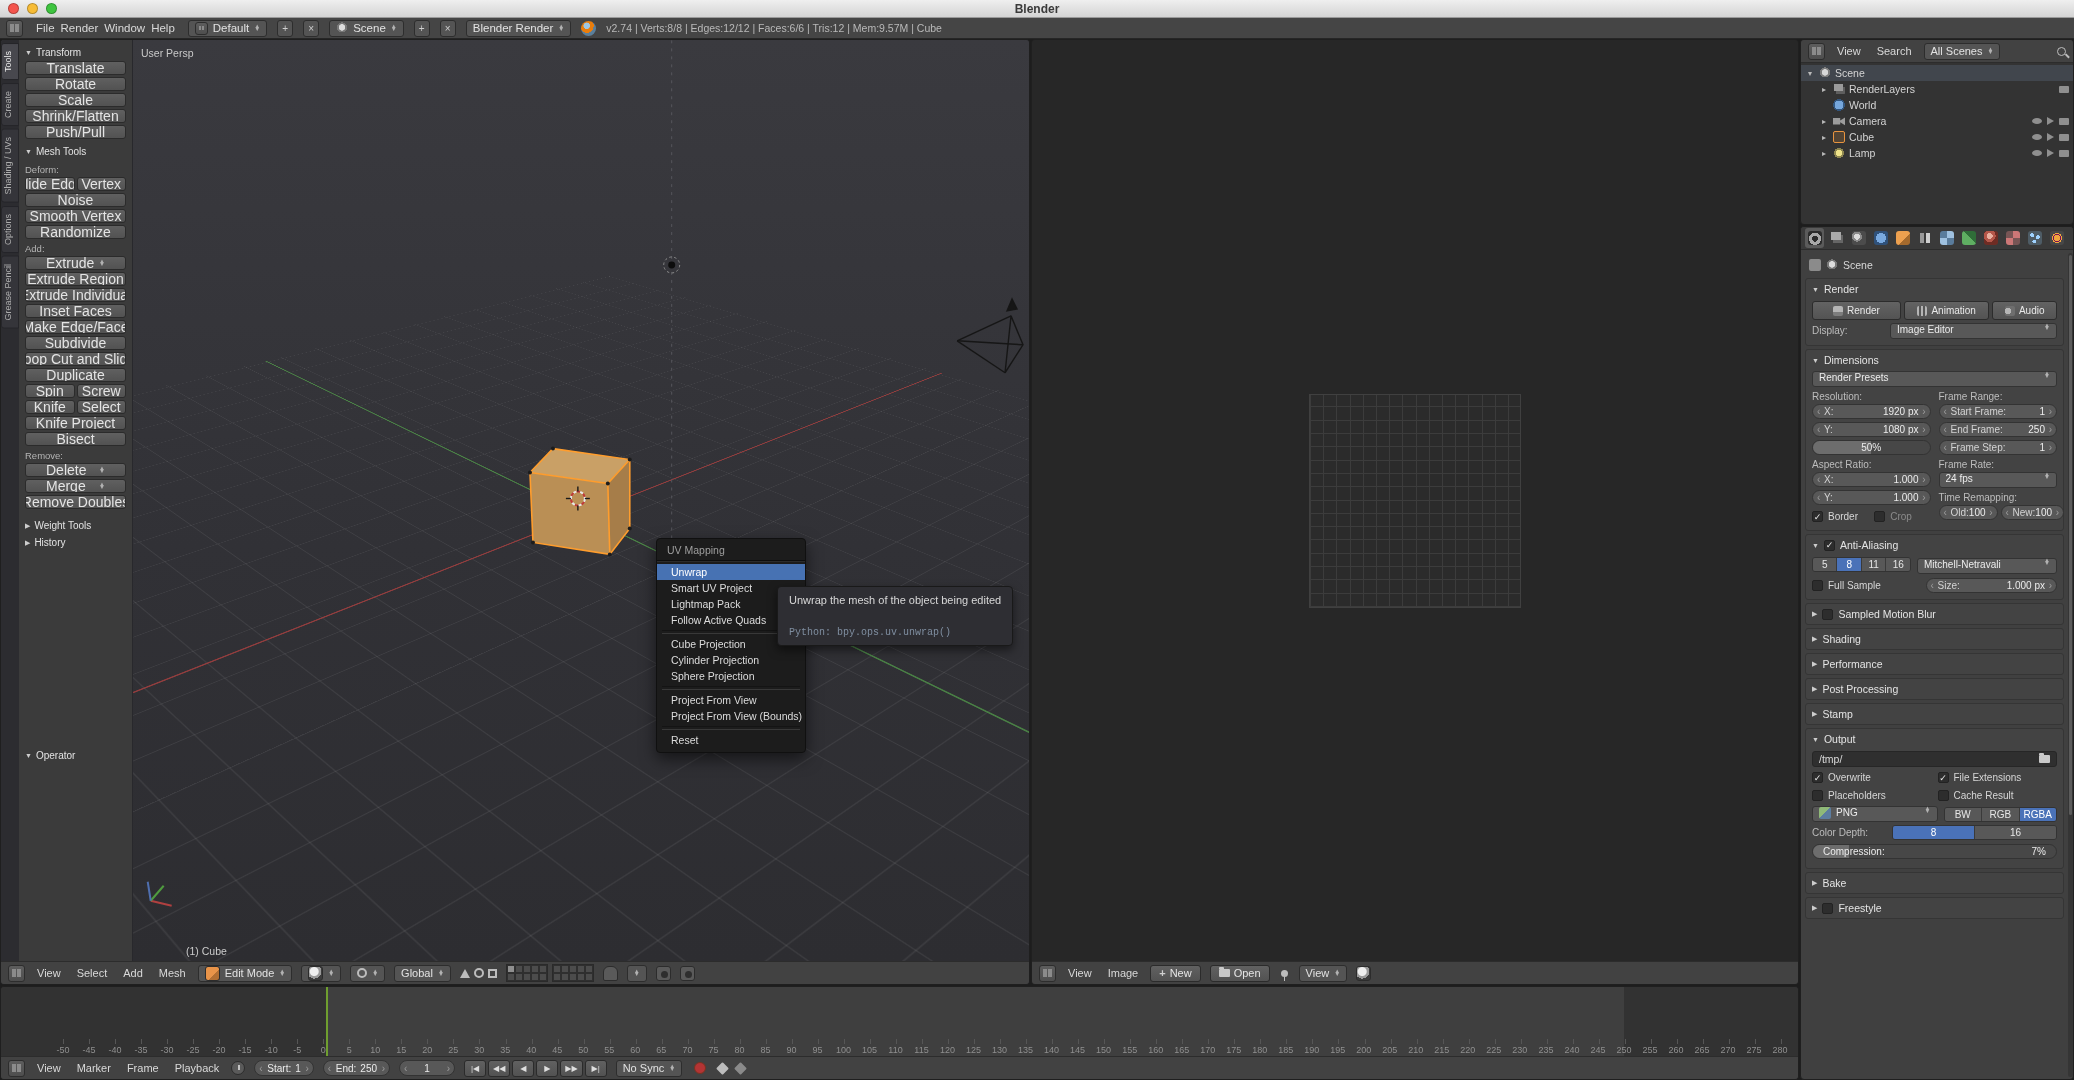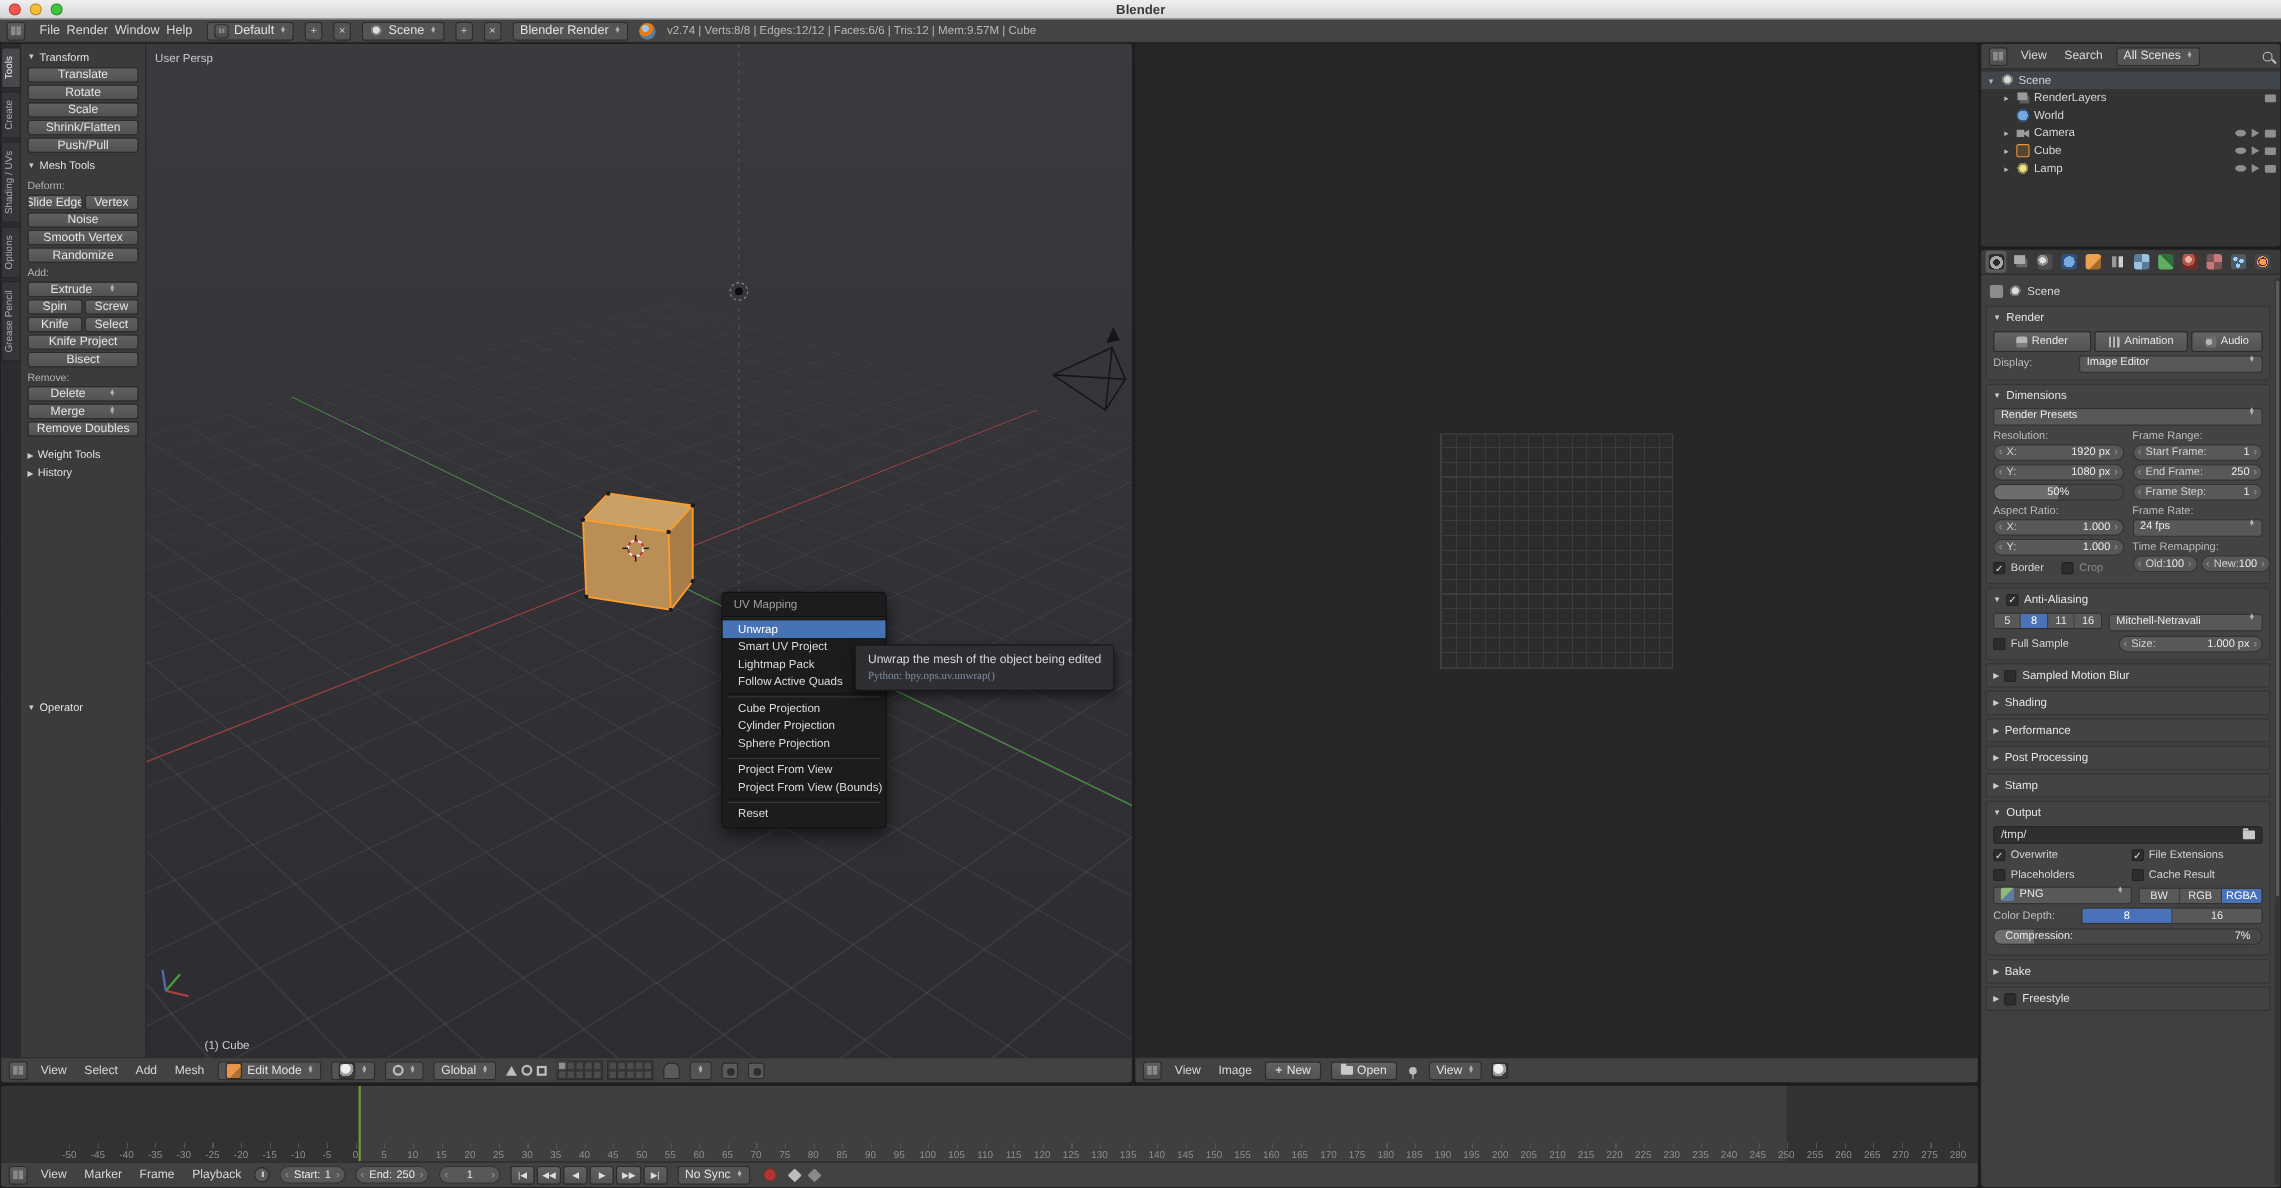--- a/index.html
+++ b/index.html
@@ -50,39 +50,39 @@
   
   #tabs{position:absolute;left:0;top:0;bottom:0;width:18px;background:#2c2c30;padding-top:3px;display:flex;flex-direction:column;gap:3px;z-index:4}
   .vtab{writing-mode:vertical-rl;transform:rotate(180deg);font-size:9px;color:#aeaeae;background:#35353a;border:1px solid #26262a;border-radius:0 3px 3px 0;padding:7px 1px;text-align:center}
   .vtab.on{background:#48484e;color:#ededed}
 
   
   #shelf{position:absolute;left:18px;top:0;bottom:0;width:114px;background:#3b3b3b;border-right:1px solid #28282c;padding:4px 6px;z-index:3;font-size:9.5px;overflow:hidden}
   .phd{display:flex;align-items:center;gap:4px;height:17px;color:#e3e3e3;font-size:10px;white-space:nowrap}
   .phd::before{content:"▼";font-size:7px;color:#cdcdcd}
   .phd.closed::before{content:"▶"}
-  .tbtn{display:flex;align-items:center;justify-content:center;width:100%;height:14px;background:linear-gradient(#606060,#525252);border:1px solid #2b2b2b;border-radius:3px;color:#e4e4e4;font-size:11px;margin-bottom:2px;white-space:nowrap;overflow:hidden}
+  .tbtn{display:flex;align-items:center;justify-content:center;width:100%;height:14px;background:linear-gradient(#606060,#525252);border:1px solid #2b2b2b;border-radius:3px;color:#e4e4e4;font-size:14px;margin-bottom:2px;white-space:nowrap;overflow:hidden}
   .tdd{justify-content:space-between;padding:0 20px}
   .trow{display:flex;gap:2px;margin-bottom:2px}
   .trow .tbtn{margin-bottom:0;flex:1;min-width:0}
   .tlabel{color:#b5b5b5;margin:4px 0 2px}
   .spacer{height:196px}
   .rep{display:block}
 
   
   #uvmenu{position:absolute;left:656px;top:538px;width:150px;background:#1c1c1c;border:1px solid #101010;border-radius:4px;box-shadow:0 6px 16px rgba(0,0,0,.55);z-index:40;padding-bottom:4px}
   #uvtitle{color:#9f9f9f;font-size:10.5px;padding:5px 10px 4px;border-bottom:1px solid #0e0e0e;box-shadow:0 1px 0 #2c2c2c;margin-bottom:3px}
   .mi{height:16px;line-height:16px;padding:0 14px;color:#dcdcdc;font-size:10.5px;white-space:nowrap}
   .mi.on{background:#4772b3;color:#fff}
   .mi.sep{height:4px;margin:2px 5px;border-top:1px solid #141414;border-bottom:1px solid #383838;padding:0}
 
   
   #tip{position:absolute;left:777px;top:586px;background:#2e2e33;border:1px solid #191919;border-radius:4px;box-shadow:0 4px 10px rgba(0,0,0,.5);padding:7px 11px;z-index:50;white-space:nowrap}
   #tipmain{color:#d8d8d8;font-size:11px}
-  #tippy{color:#7f8ea0;font-size:10px;font-family:Liberation Serif, serif;margin-top:3px}
+  #tippy{color:#7f8ea0;font-size:10px;font-family:Liberation Mono, monospace;margin-top:21px}
 
   
   .hic{width:15px;height:15px;border-radius:3px;background:#5a5a5a;border:1px solid #2c2c2c;display:inline-block;position:relative}
   .hic.sphere{background:radial-gradient(circle at 40% 35%,#efefef 0 4px,#9a9a9a 5px 7px,#3c3c3c 7px)}
   .hic.cube{background:linear-gradient(135deg,#e99449 0 60%,#b26f33 60%)}
   .hic.magnet{background:#5a5a5a;border-radius:6px 6px 2px 2px}
   .hic.cam{background:#5a5a5a}
   .hic.cam::after{content:"";position:absolute;left:4px;top:4px;width:7px;height:7px;border-radius:50%;background:#2e2e2e}
   .layers{display:grid;grid-template-columns:repeat(5,8px);grid-auto-rows:8px;gap:0;border:1px solid #2a2a2a}
   .layers i{border:1px solid #2f2f2f;background:#4c4c4c}
@@ -333,20 +333,29 @@
         <div class="rep">
             <button class="tbtn">Noise</button>
             <button class="tbtn">Smooth Vertex</button>
             <button class="tbtn">Randomize</button>
           </div>
         <div class="tlabel">Add:</div>
         <button class="tbtn tdd">
             <span>Extrude</span>
             <span class="ud"></span>
           </button>
+        <div class="rep">
+            <button class="tbtn">Extrude Region</button>
+            <button class="tbtn">Extrude Individual</button>
+            <button class="tbtn">Inset Faces</button>
+            <button class="tbtn">Make Edge/Face</button>
+            <button class="tbtn">Subdivide</button>
+            <button class="tbtn">Loop Cut and Slide</button>
+            <button class="tbtn">Duplicate</button>
+          </div>
         <div class="trow">
             <button class="tbtn">Spin</button>
             <button class="tbtn">Screw</button>
           </div>
         <div class="trow">
             <button class="tbtn">Knife</button>
             <button class="tbtn">Select</button>
           </div>
         <div class="rep">
             <button class="tbtn">Knife Project</button>

